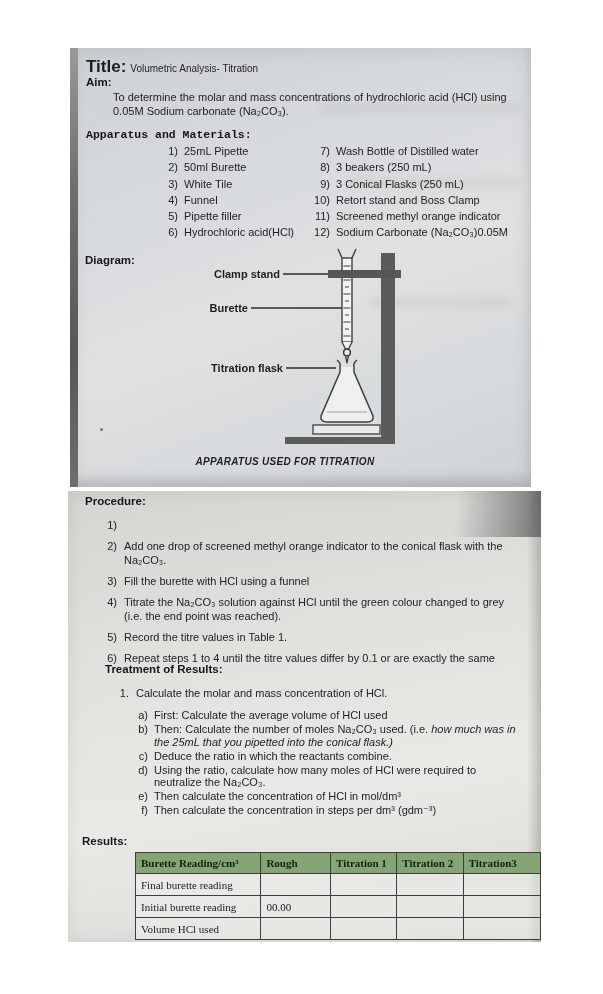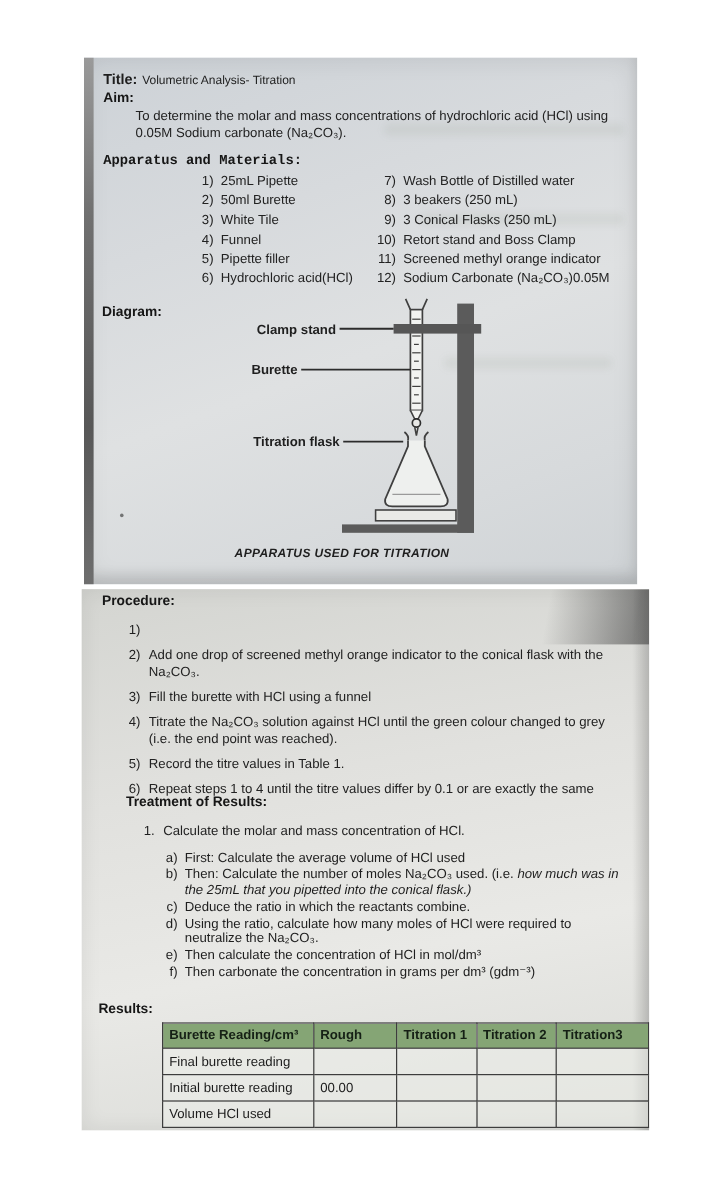--- a/index.html
+++ b/index.html
@@ -30,21 +30,21 @@
     position:absolute; right:0; top:0; width:14px; height:100%;
     background:linear-gradient(to left, rgba(0,0,0,0.16), rgba(0,0,0,0));
   }
   .smudge { position:absolute; background:rgba(110,120,100,0.09); filter:blur(3px); border-radius:4px; }
   .dot-artifact { position:absolute; width:3px; height:3px; border-radius:50%; background:#3a3a3a; opacity:.65; }
 
   .h { font-weight:700; color:#161616; font-size:11.5px; white-space:pre; }
   .body-txt { font-size:11px; color:#222; white-space:pre; line-height:14px; }
 
   .title-row { position:absolute; left:16px; top:9px; }
-  .title-row .lbl { font-weight:700; font-size:12px; }
+  .title-row .lbl { font-weight:700; font-size:17px; }
   .title-row .txt { font-size:10px; margin-left:4px; }
   .aim-lbl { position:absolute; left:16px; top:28px; }
   .aim-txt { position:absolute; left:43px; top:42px; }
   .apparatus-h { position:absolute; left:16px; top:80px;font-family:Liberation Mono, monospace; }
 
   .app-col { position:absolute; top:97px; list-style:none; }
   .app-col.left { left:86px; }
   .app-col.right { left:238px; }
   .app-col li { display:flex; margin-bottom:4.3px; }
   .app-num { width:22px; text-align:right; font-size:11px; color:#222; flex:none; }
@@ -64,21 +64,21 @@
   .treat-item { position:absolute; left:47px; top:195px; display:flex; }
   .treat-num { width:14px; text-align:right; font-size:11px; flex:none; line-height:14px;}
   .substeps { position:absolute; left:64px; top:218px; list-style:none; }
   .substeps li { display:flex; margin-bottom:1.5px; }
   .sub-letter { width:16px; text-align:right; font-size:11px; flex:none; line-height:12.5px; }
   .sub-txt { margin-left:6px; font-size:11px; line-height:12.5px; white-space:pre; }
   .sub-txt .it { font-style:italic; }
 
   .results-h { position:absolute; left:14px; top:344px; }
   table.results { position:absolute; left:67px; top:361px; border-collapse:collapse; table-layout:fixed; }
-  table.results th, table.results td { border:1.5px solid #3d3d3d; font-size:11px; padding:0 0 0 5px; text-align:left; overflow:hidden; white-space:pre; }
+  table.results th, table.results td { border:1.5px solid #3d3d3d; font-size:11px; padding:0 0 0 5px; text-align:left; overflow:hidden; white-space:pre;font-family:Liberation Serif, serif; }
   table.results th { background:#85a575; font-weight:700; color:#152015; height:21px; }
   table.results td { height:22px; color:#1c1c1c; background:rgba(236,238,234,0.55); }
   .c0{width:127px;} .c1{width:72px;} .c2{width:67px;} .c3{width:67px;margin-top:34px;} .c4{width:79px;}
 
   svg text { font-family:"Liberation Sans","DejaVu Sans",sans-serif; font-size:11px; font-weight:700; fill:#1f1f1f; }
 </style>
 </head>
 <body>
 
 <div class="photo photo-top">
@@ -254,21 +254,21 @@
         <span class="sub-letter">d)</span>
         <span class="sub-txt"><span>Using the ratio, calculate how many moles of HCl were required to
 neutralize the Na₂CO₃.</span><span class="it"></span></span>
       </li>
     <li>
         <span class="sub-letter">e)</span>
         <span class="sub-txt"><span>Then calculate the concentration of HCl in mol/dm³</span><span class="it"></span></span>
       </li>
     <li>
         <span class="sub-letter">f)</span>
-        <span class="sub-txt"><span>Then carbonate the concentration in grams per dm³ (gdm⁻³)</span><span class="it"></span></span>
+        <span class="sub-txt"><span>Then calculate the concentration in steps per dm³ (gdm⁻³)</span><span class="it"></span></span>
       </li>
   </ol>
 
   <div class="h results-h">Results:</div>
 
   <table class="results">
     <thead>
       <tr>
         <th class="c0">Burette Reading/cm³</th>
         <th class="c1">Rough</th>

